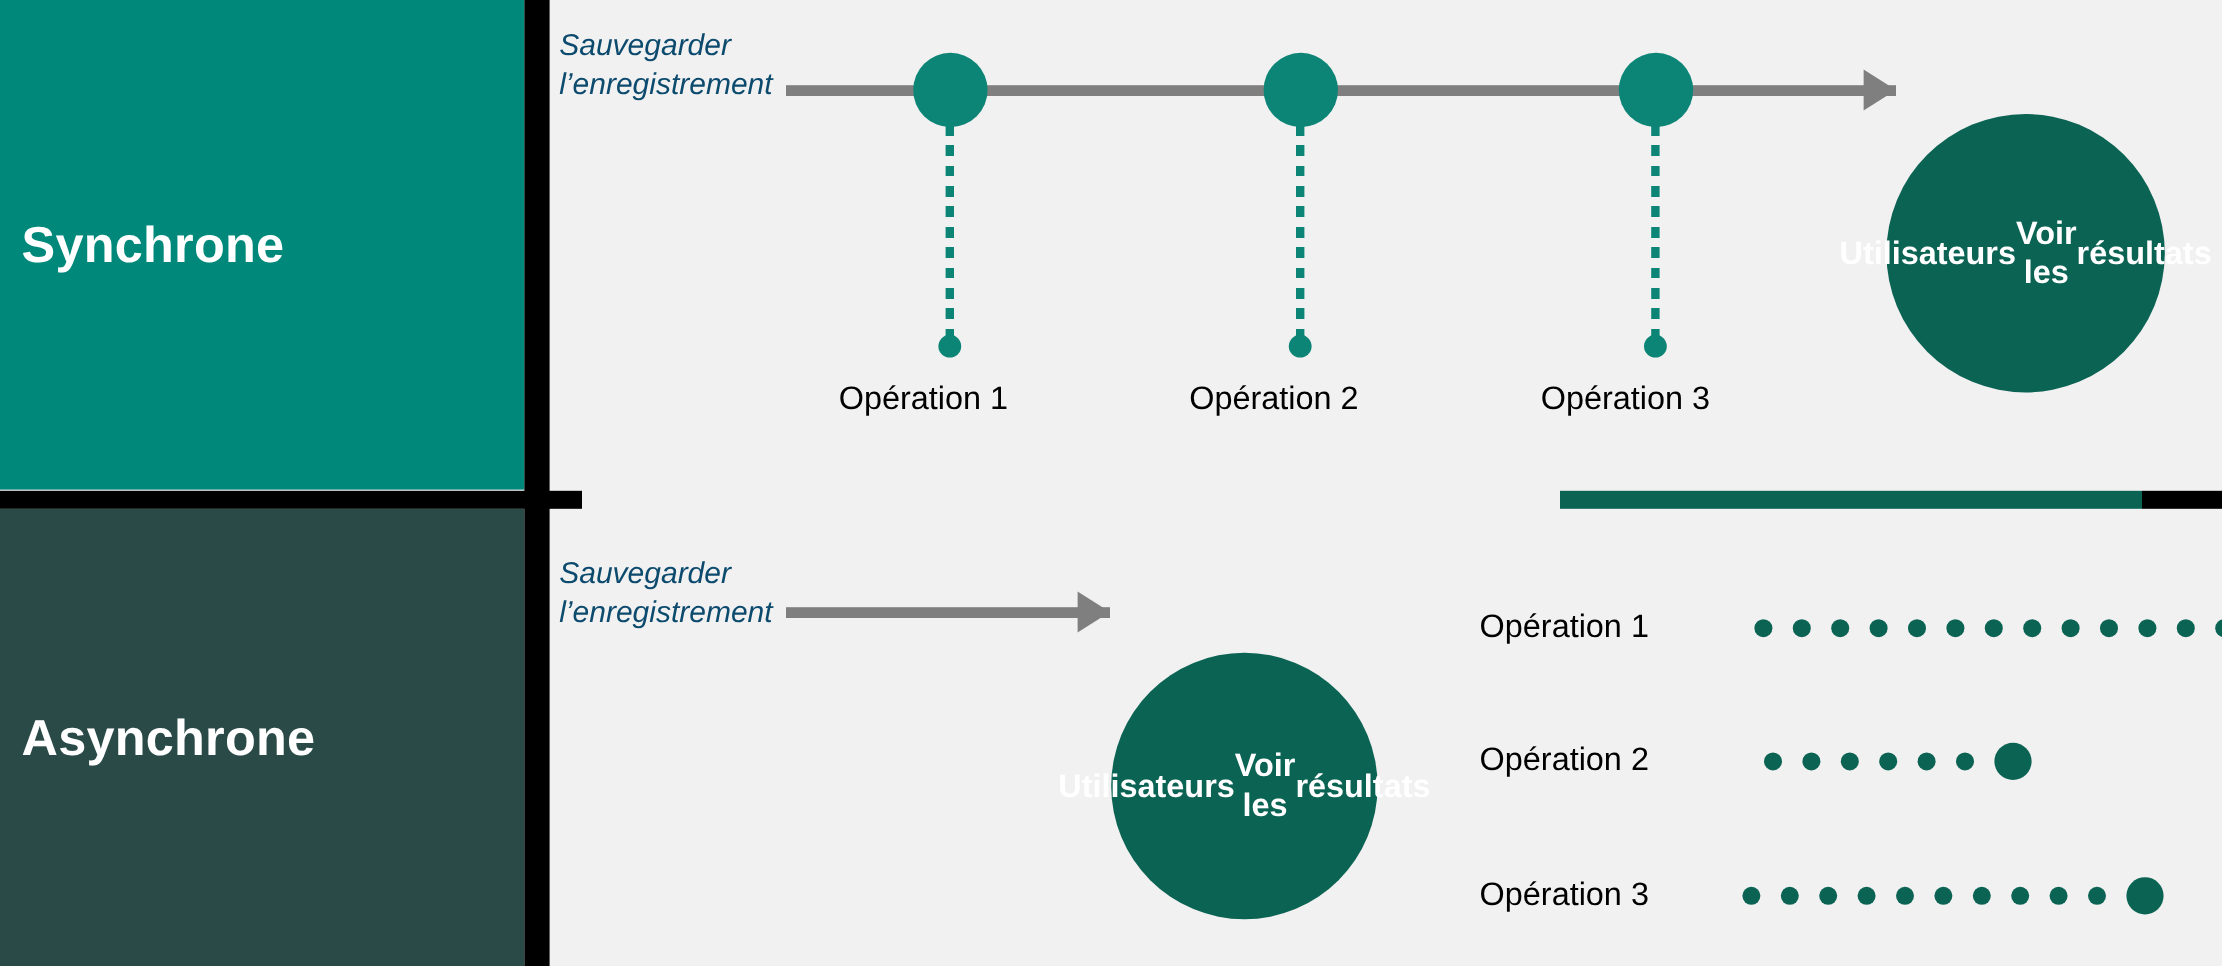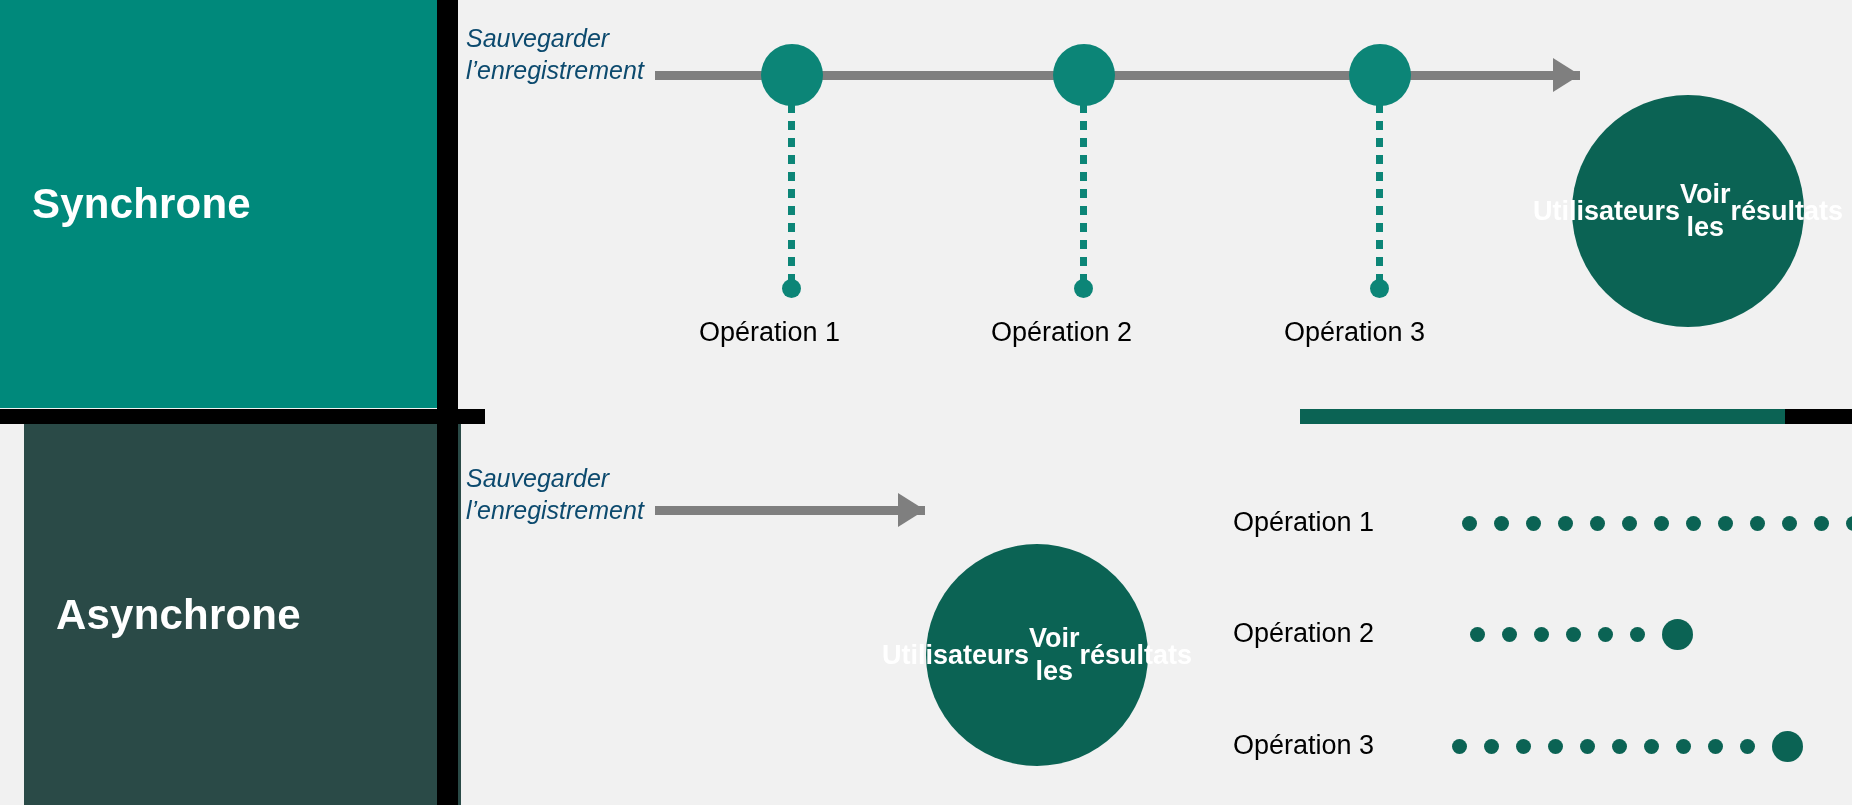--- a/index.html
+++ b/index.html
@@ -26,28 +26,27 @@
   }
   #panel-sync {
     top: 0;
     height: 408px;
     background: #00897B;
   }
   #panel-async {
     top: 424px;
     height: 381px;
     background: #2A4A47;
-    margin-left: 24px;
   }
   .side-label {
     color: #ffffff;
     font-size: 42px;
     font-weight: bold;
     letter-spacing: .2px;
-    padding-left: 32px;
+    padding-left: 18px;
   }
 
   
   .rule {
     position: absolute;
     background: #000000;
   }
   #divider-vertical {
     left: 437px;
     top: 0;

